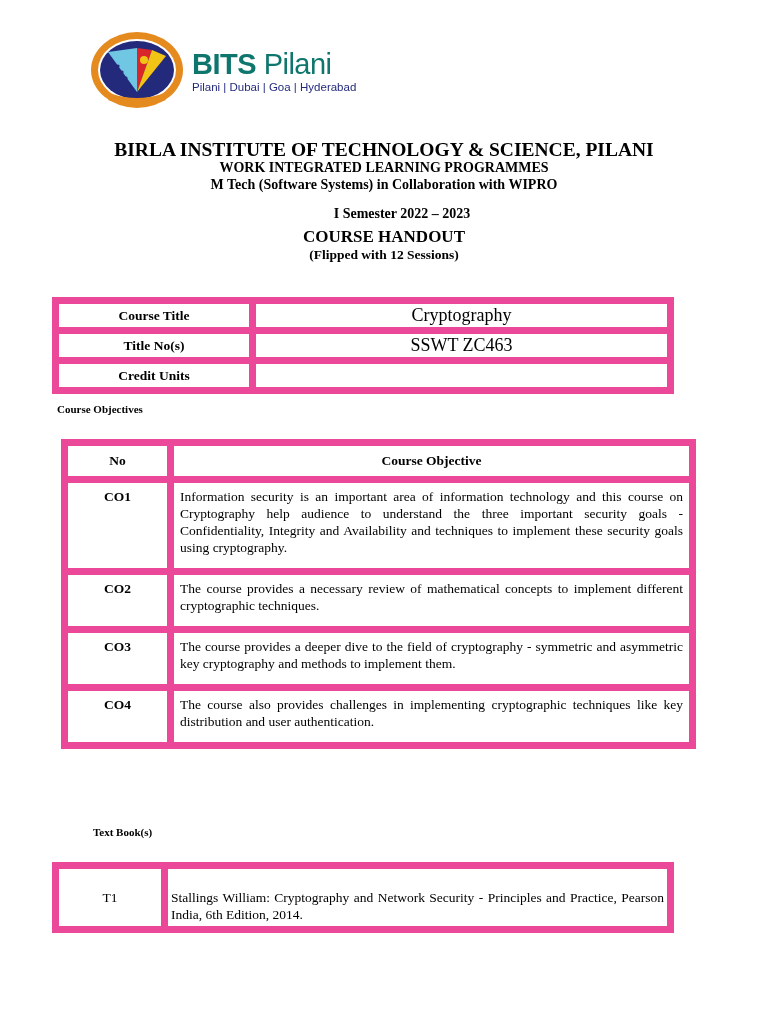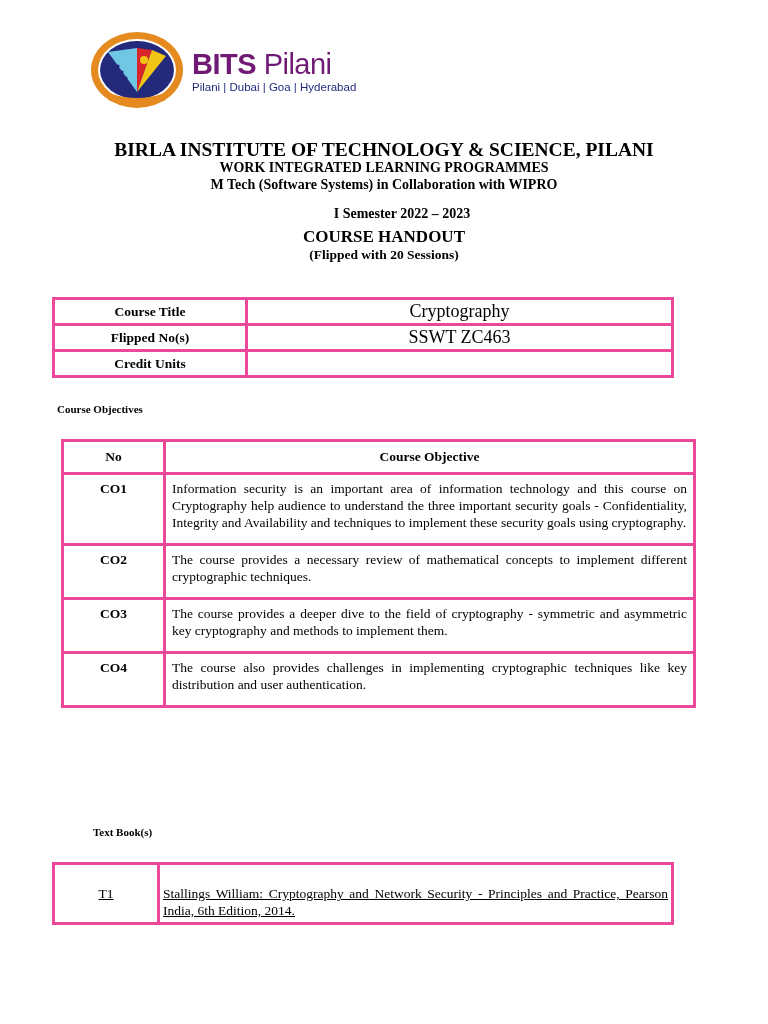--- a/index.html
+++ b/index.html
@@ -2,55 +2,55 @@
 <html><head>
 <meta charset="utf-8">
 <style>
   html, body { margin: 0; padding: 0; background: #ffffff; }
   body { width: 768px; height: 1024px; position: relative; overflow: hidden;
          font-family: "Liberation Serif", "DejaVu Serif", serif; color: #000; }
 
   .logo { position: absolute; left: 88px; top: 30px; width: 270px; height: 80px; }
   .emblem { position: absolute; left: 0; top: 0; width: 98px; height: 80px; }
   .brand-name { position: absolute; left: 104px; top: 18px; font-family: "Liberation Sans", "DejaVu Sans", sans-serif;
-                font-size: 29px; color: #701a75; letter-spacing: -0.5px; white-space: nowrap; }
+                font-size: 29px; color: #0f766e; letter-spacing: -0.5px; white-space: nowrap; }
   .brand-name b { font-weight: 700; }
   .brand-name span.light { font-weight: 400; }
   .brand-sub { position: absolute; left: 104px; top: 51px; font-family: "Liberation Sans", "DejaVu Sans", sans-serif;
                font-size: 11.5px; color: #232a7c; white-space: nowrap; }
 
   .header { position: absolute; left: 0; width: 768px; text-align: center; font-weight: bold; }
   .h-inst { top: 139px; font-size: 19.5px; }
   .h-wilp { top: 160px; font-size: 14px; }
   .h-mtech { top: 177px; font-size: 14px; }
   .h-sem { top: 206px; font-size: 14px; margin-left: 18px; }
   .h-handout { top: 227px; font-size: 17px; }
   .h-flipped { top: 247px; font-size: 13.5px; }
 
   table { border-collapse: collapse; position: absolute; font-size: 13.5px; }
-  td, th { border: 3px solid #ec4899; }
+  td, th { border: 7px solid #ec4899; }
 
   .course-info { left: 52px; top: 297px; width: 622px; }
   .course-info td { height: 23px; text-align: center; vertical-align: middle; padding: 0; }
   .course-info td.label { width: 190px; font-weight: bold; }
   .course-info td.value { font-size: 18px; }
 
   .section-label { position: absolute; font-weight: bold; font-size: 11px; }
   .lbl-objectives { left: 57px; top: 403px; }
   .lbl-textbooks { left: 93px; top: 826px; }
 
   .objectives { left: 61px; top: 439px; width: 635px; }
   .objectives th { font-weight: bold; height: 28px; font-size: 13.5px; margin-top: 24px; }
   .objectives th.no { width: 97px; }
   .objectives td { vertical-align: top; padding: 5px 6px 12px 6px; line-height: 17px; }
   .objectives td.code { text-align: center; font-weight: bold; padding-top: 5px; }
   .objectives td.desc { text-align: justify; }
 
   .textbooks { left: 52px; top: 862px; width: 622px; }
-  .textbooks td { vertical-align: top; padding: 20px 3px 3px 3px; line-height: 17px; text-decoration: underline; }
+  .textbooks td { vertical-align: top; padding: 20px 3px 3px 3px; line-height: 17px; }
   .textbooks td.code { width: 96px; text-align: center; }
   .textbooks td.desc { text-align: justify; }
 </style>
 </head>
 <body>
 
 <div class="logo">
   <svg class="emblem" viewBox="0 0 98 80">
     <ellipse cx="49" cy="40" rx="46" ry="38" fill="#e58a1f"></ellipse>
     <ellipse cx="49" cy="40" rx="39" ry="31" fill="#ffffff"></ellipse>
@@ -68,30 +68,30 @@
     <b>BITS</b> <span class="light">Pilani</span>
   </div>
   <div class="brand-sub">Pilani | Dubai | Goa | Hyderabad</div>
 </div>
 
 <div class="header h-inst">BIRLA INSTITUTE OF TECHNOLOGY &amp; SCIENCE, PILANI</div>
 <div class="header h-wilp">WORK INTEGRATED LEARNING PROGRAMMES</div>
 <div class="header h-mtech">M Tech (Software Systems) in Collaboration with WIPRO</div>
 <div class="header h-sem">I Semester 2022 – 2023</div>
 <div class="header h-handout">COURSE HANDOUT</div>
-<div class="header h-flipped">(Flipped with 20 Sessions)</div>
+<div class="header h-flipped">(Flipped with 12 Sessions)</div>
 
 <table class="course-info">
   <tbody>
       <tr>
     <td class="label">Course Title</td>
     <td class="value">Cryptography</td>
   </tr>
   <tr>
-    <td class="label">Flipped No(s)</td>
+    <td class="label">Title No(s)</td>
     <td class="value">SSWT ZC463</td>
   </tr>
   <tr>
     <td class="label">Credit Units</td>
     <td class="value"></td>
   </tr>
 </tbody>
   </table>
 
 <div class="section-label lbl-objectives">Course Objectives</div>

